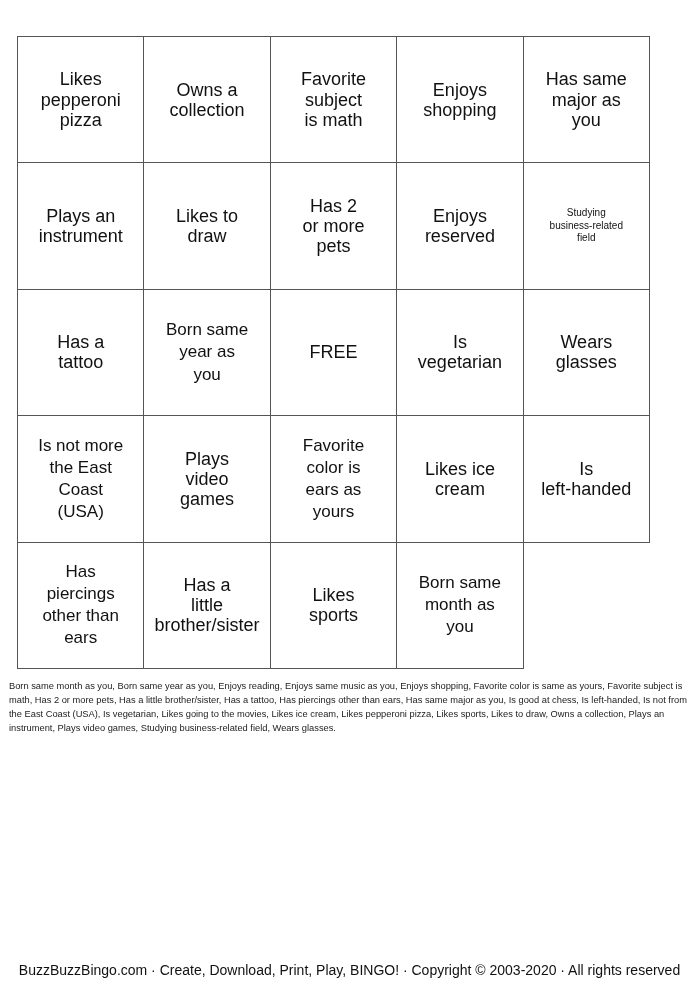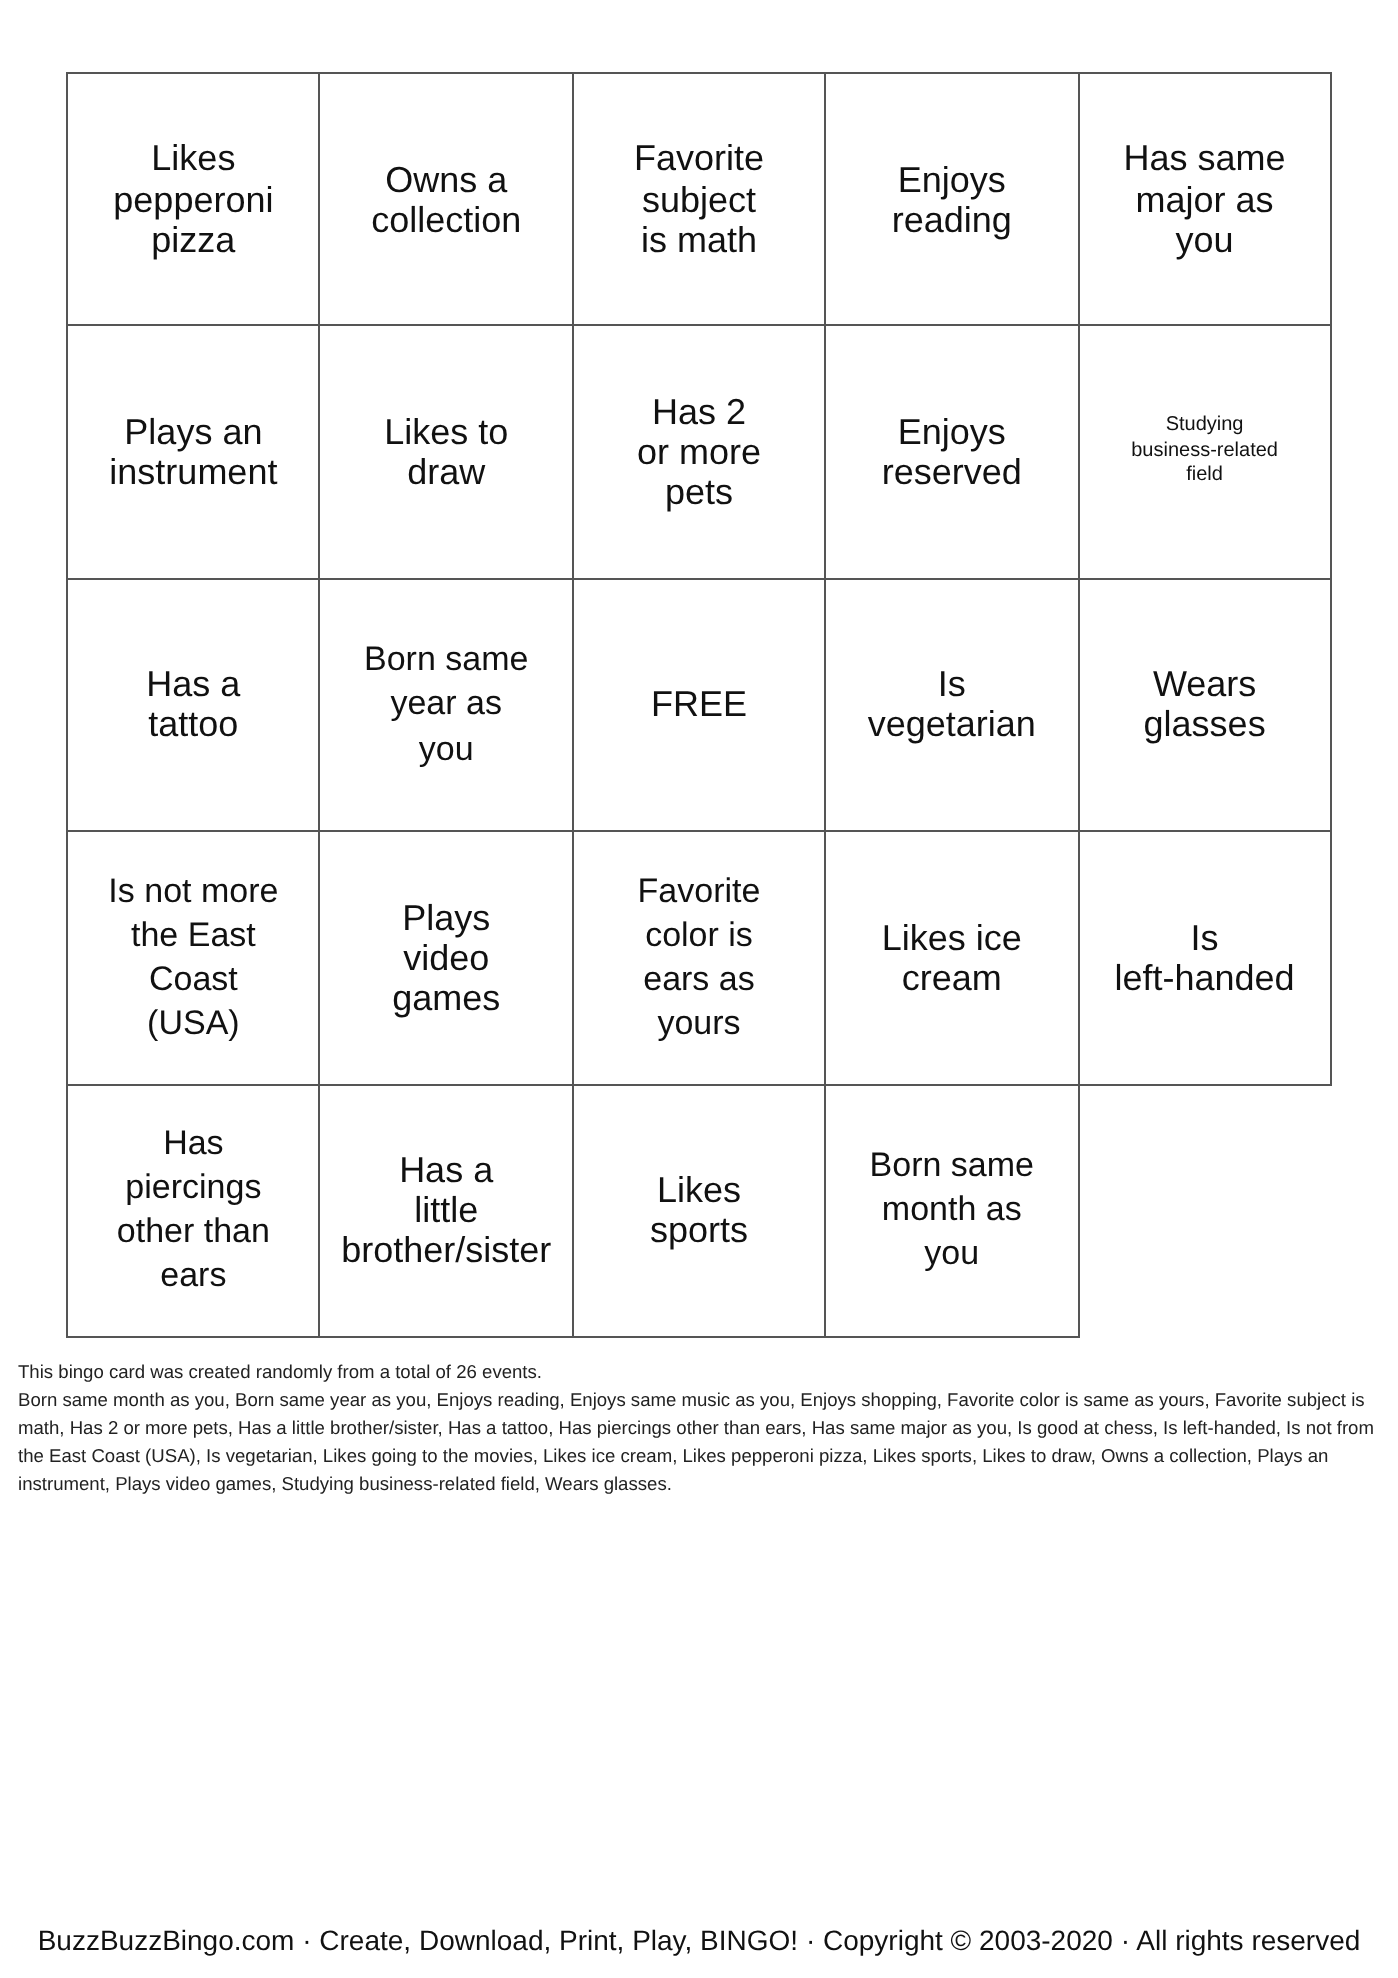--- a/index.html
+++ b/index.html
@@ -10,21 +10,21 @@
     body {
       width: 699px;
       height: 989px;
       position: relative;
       overflow: hidden;
       font-family: "Liberation Sans", sans-serif;
       color: #111111;
     }
     .card-grid {
       position: absolute;
-      left: 33px;
+      left: 17px;
       top: 36px;
       width: 633px;
       height: 633px;
       display: grid;
       grid-template-columns: repeat(5, 1fr);
       grid-template-rows: repeat(5, 1fr);
       border-top: 1px solid #555555;
       border-left: 1px solid #555555;
       box-sizing: border-box;
     }
@@ -90,21 +90,21 @@
     <div class="cell">
       <div class="cell-text">
         <span>Favorite</span>
         <span>subject</span>
         <span>is math</span>
       </div>
     </div>
     <div class="cell">
       <div class="cell-text">
         <span>Enjoys</span>
-        <span>reading</span>
+        <span>shopping</span>
       </div>
     </div>
     <div class="cell">
       <div class="cell-text">
         <span>Has same</span>
         <span>major as</span>
         <span>you</span>
       </div>
     </div>
     <div class="cell">
@@ -228,17 +228,16 @@
     <div class="cell">
       <div class="cell-text size-m">
         <span>Born same</span>
         <span>month as</span>
         <span>you</span>
       </div>
     </div>
   </div>
 
 <div class="info">
-  <p>This bingo card was created randomly from a total of 26 events.</p>
   <p>Born same month as you, Born same year as you, Enjoys reading, Enjoys same music as you, Enjoys shopping, Favorite color is same as yours, Favorite subject is math, Has 2 or more pets, Has a little brother/sister, Has a tattoo, Has piercings other than ears, Has same major as you, Is good at chess, Is left-handed, Is not from the East Coast (USA), Is vegetarian, Likes going to the movies, Likes ice cream, Likes pepperoni pizza, Likes sports, Likes to draw, Owns a collection, Plays an instrument, Plays video games, Studying business-related field, Wears glasses.</p>
 </div>
 
 <div class="footer">BuzzBuzzBingo.com · Create, Download, Print, Play, BINGO! · Copyright © 2003-2020 · All rights reserved</div>
 
 </body></html>

